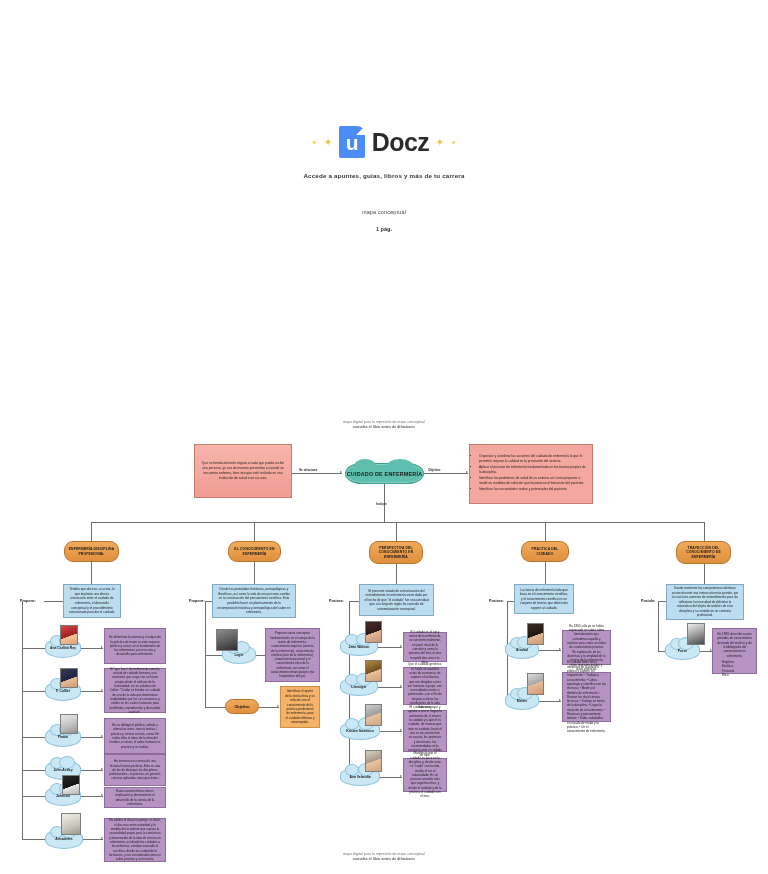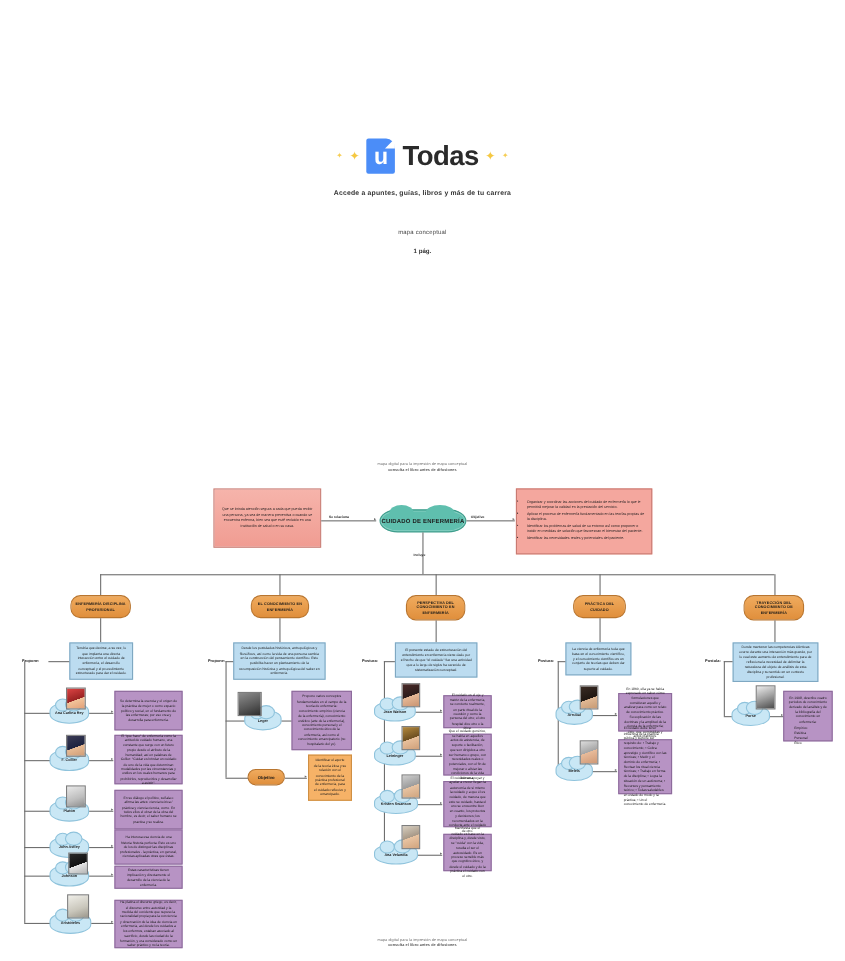--- a/index.html
+++ b/index.html
@@ -259,21 +259,21 @@
 
 <div id="page">
 
   <div class="brand-wrap">
     <div class="brand-row">
       <span class="spark small">✦</span>
       <span class="spark">✦</span>
       <span class="logo-doc">
         <span class="logo-u">u</span>
       </span>
-      <span class="logo-text">Todas</span>
+      <span class="logo-text">Docz</span>
       <span class="spark">✦</span>
       <span class="spark small">✦</span>
     </div>
     <div class="brand-tagline">Accede a apuntes, guías, libros y más de tu carrera</div>
     <div class="brand-meta1">mapa conceptual</div>
     <div class="brand-meta2">1 pág.</div>
   </div>
 
   <div class="watermark" id="wm-top">
     <div class="wm1">mapa digital para la impresión de mapa conceptual</div>

